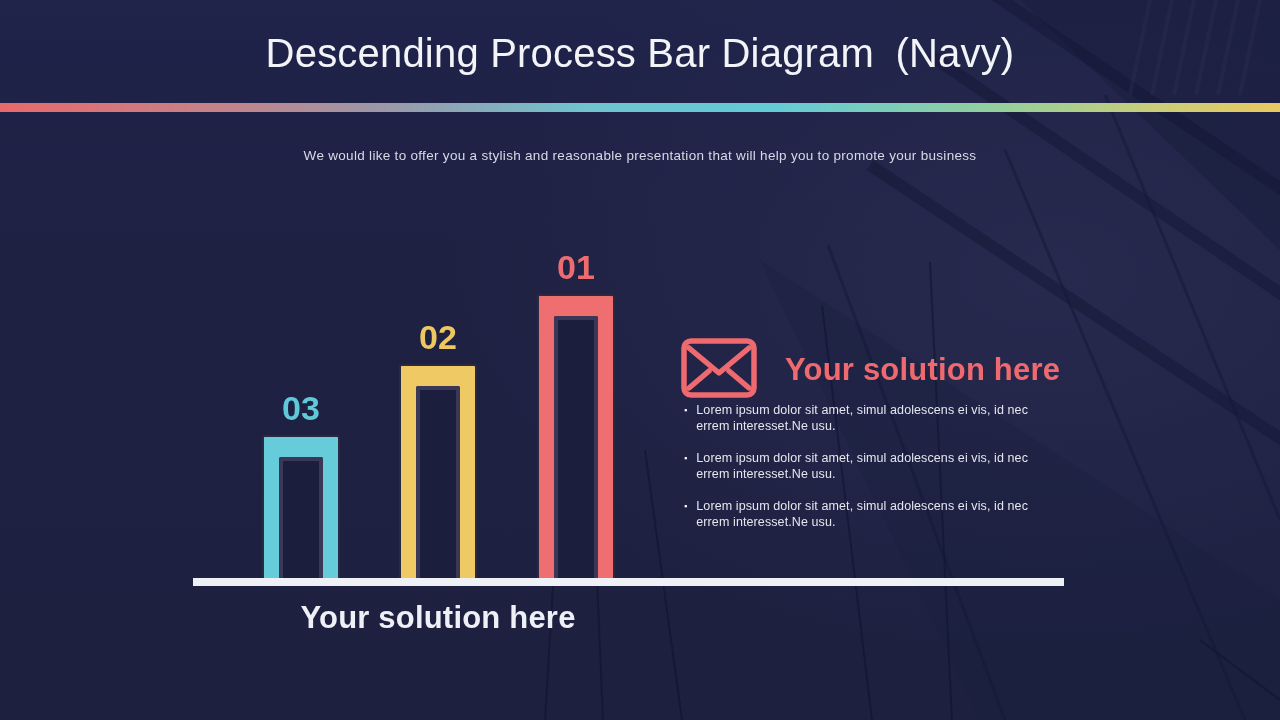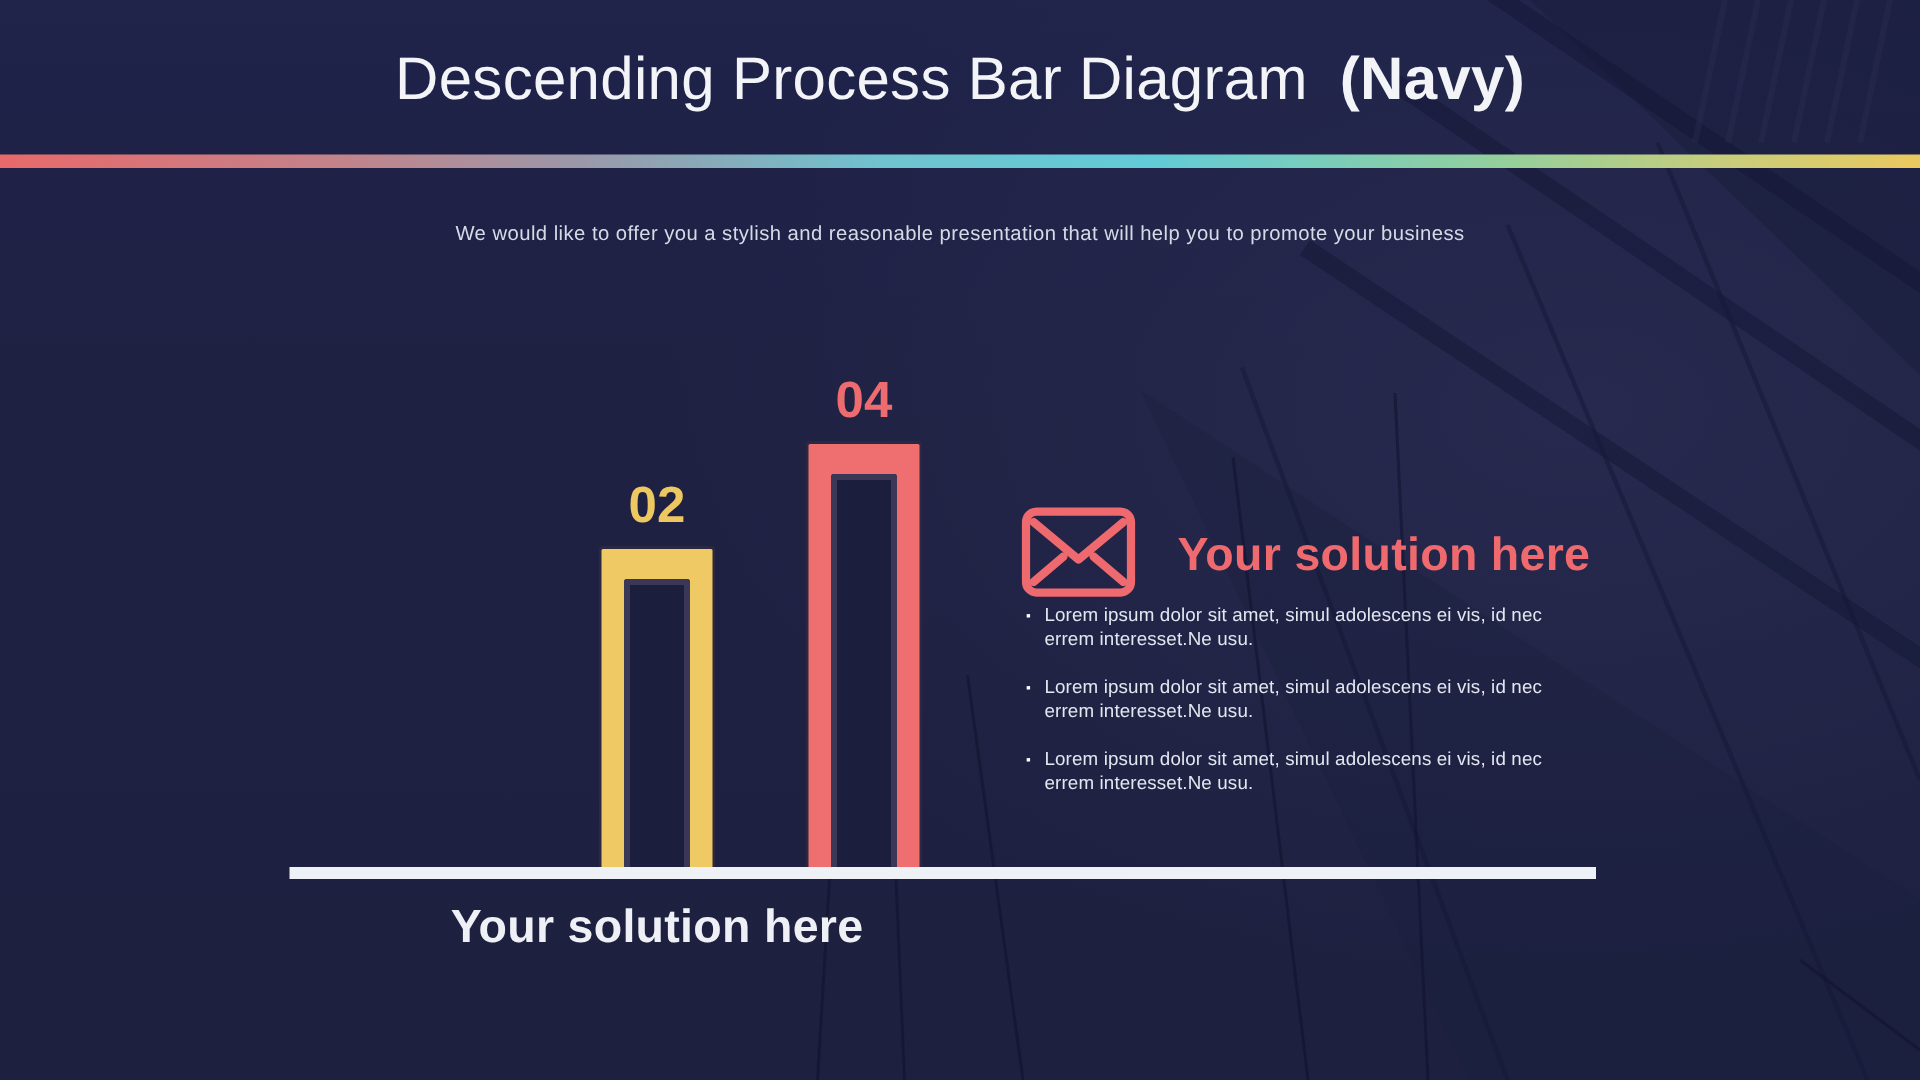--- a/index.html
+++ b/index.html
@@ -9,21 +9,21 @@
     background:
       radial-gradient(1100px 700px at 82% 38%, #272a4e 0%, rgba(30,33,64,0) 55%),
       linear-gradient(180deg,#20234a 0%,#1e2142 35%,#1d203f 100%);
   }
   .bg-art{position:absolute;inset:0;width:1280px;height:720px;}
 
   
   .title{position:absolute;top:28px;left:0;width:1280px;text-align:center;
          color:#f3f4f8;font-size:40px;line-height:50px;letter-spacing:.2px;}
   .title .b{font-weight:400;}
-  .title .l{font-weight:700;margin-left:10px;margin-top:23px;}
+  .title .l{font-weight:400;margin-left:10px;margin-top:23px;}
   .divider{position:absolute;top:103px;left:0;width:1280px;height:9px;
     background:linear-gradient(90deg,#e8696a 0%,#c2848b 18%,#9b98a8 30%,
       #6fc3cf 46%,#62cbd7 60%,#93cf9c 78%,#c9cd7a 90%,#e9c95f 100%);}
   .subtitle{position:absolute;top:148px;left:0;width:1280px;text-align:center;
     color:#d7dae6;font-size:13.5px;letter-spacing:.3px;}
 
   
   .bar-group{position:absolute;}
   .bar-label{position:absolute;top:-46px;left:0;text-align:center;
     font-weight:700;font-size:34px;line-height:38px;}
@@ -84,28 +84,34 @@
   </svg>
 
   <div class="title">
     <span class="b">Descending Process Bar Diagram</span>
     <span class="l">(Navy)</span>
   </div>
   <div class="divider"></div>
   <div class="subtitle">We would like to offer you a stylish and reasonable presentation that will help you to promote your business</div>
 
   <div class="bar-group" style="left: 537px; top: 294px;">
-    <div class="bar-label" style="width: 78px; color: rgb(238, 108, 111);">04</div>
+    <div class="bar-label" style="width: 78px; color: rgb(238, 108, 111);">01</div>
     <div class="bar" style="width: 78px; height: 284px; background: rgb(239, 111, 113);">
       <div class="hollow"></div>
     </div>
   </div>
   <div class="bar-group" style="left: 399px; top: 364px;">
     <div class="bar-label" style="width: 78px; color: rgb(237, 199, 95);">02</div>
     <div class="bar" style="width: 78px; height: 214px; background: rgb(238, 201, 100);">
+      <div class="hollow"></div>
+    </div>
+  </div>
+  <div class="bar-group" style="left: 262px; top: 435px;">
+    <div class="bar-label" style="width: 78px; color: rgb(95, 201, 216);">03</div>
+    <div class="bar" style="width: 78px; height: 143px; background: rgb(102, 204, 218);">
       <div class="hollow"></div>
     </div>
   </div>
 
   <div class="baseline"></div>
   <div class="bottom-label">Your solution here</div>
 
   <svg class="envelope" width="78" height="62" viewBox="0 0 78 62">
     <g fill="none" stroke="#ee6a6e" stroke-width="5.5" stroke-linecap="round" stroke-linejoin="round">
       <rect x="4" y="4" width="70" height="54" rx="7"></rect>

